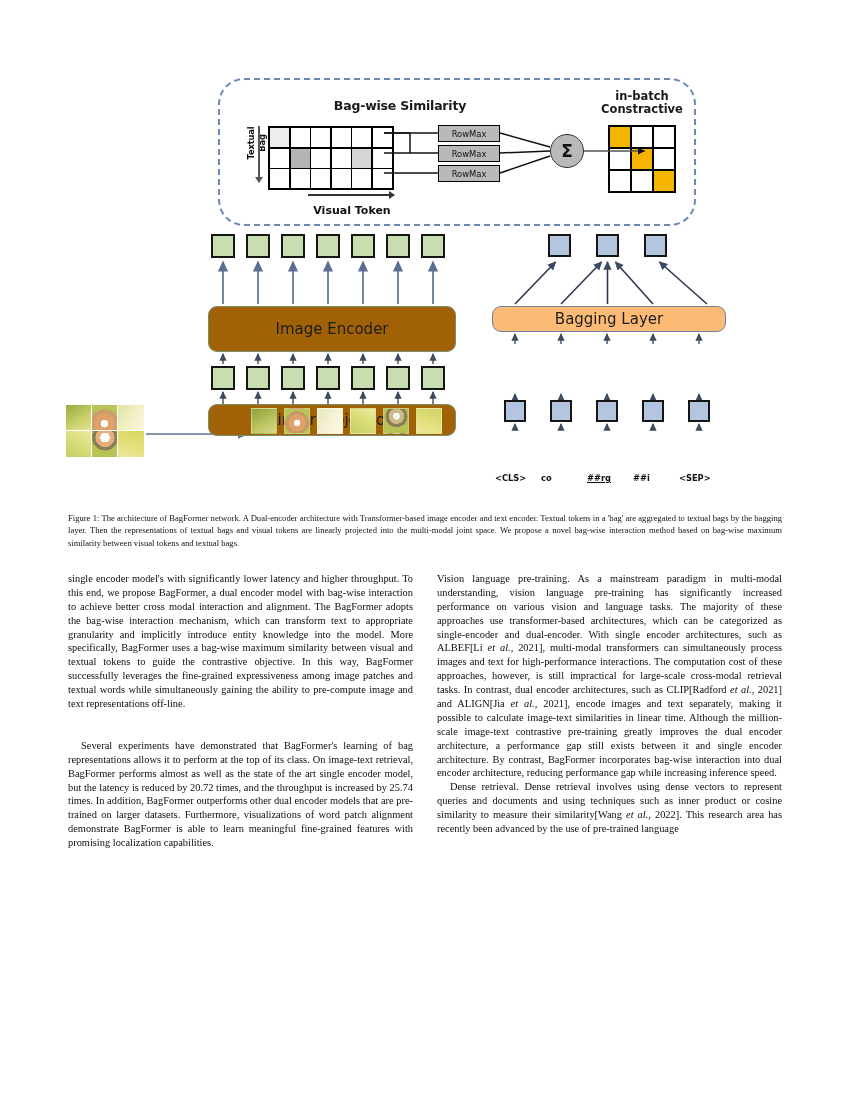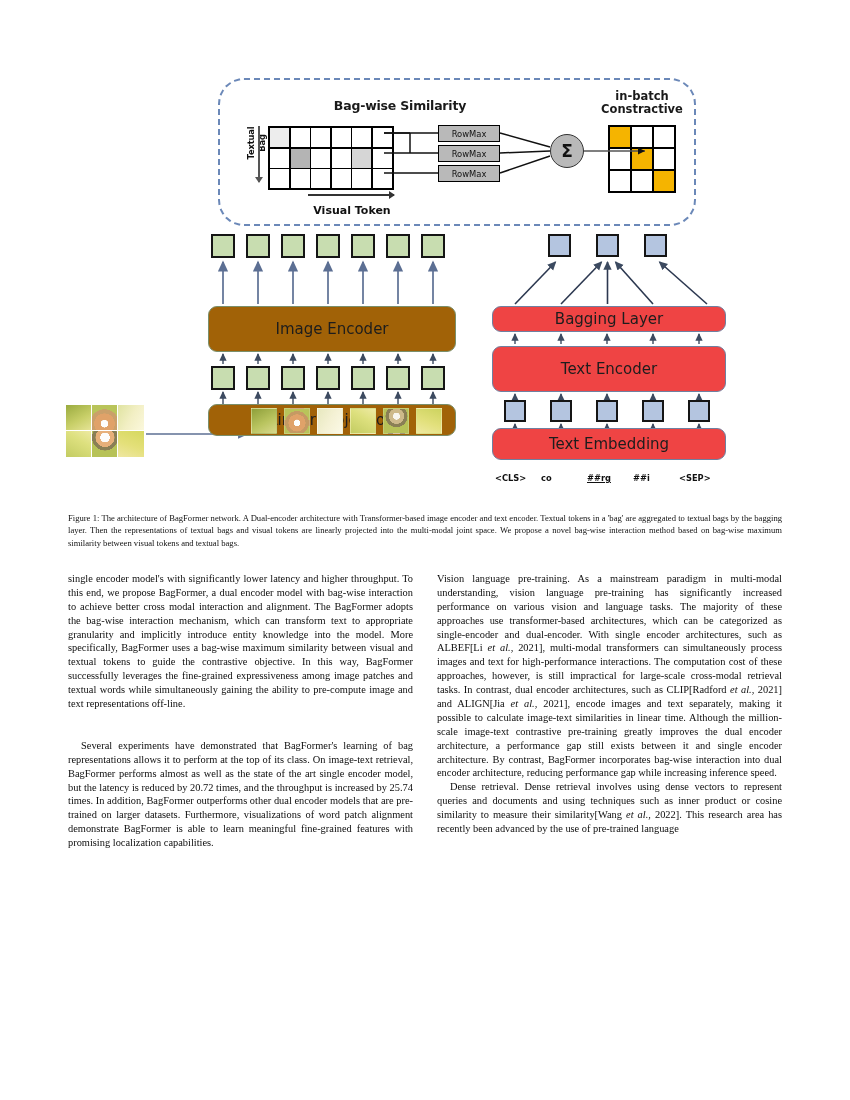--- a/index.html
+++ b/index.html
@@ -109,21 +109,21 @@
   }
   .node.green { background:#c8ddb0; }
   .node.blue  { background:#b4c5e0; }
 
   .bigbox {
     position:absolute; border:1.7px solid #5b6b52; border-radius:9px;
     display:flex; align-items:center; justify-content:center;
     font-family:"DejaVu Sans", sans-serif; font-size:15px; color:#1d1d1d;
   }
   .bigbox.green { background:#a16207; border-color:#7a8f6b; }
-  .bigbox.blue  { background:#ef4444; border-color:#6f80a0; }
+  .bigbox.blue  { background:#fdba74; border-color:#6f80a0; }
 
   .tok-label {
     position:absolute; font-family:"DejaVu Sans", sans-serif;
     font-size:8.3px; font-weight:bold; color:#111; text-align:left;
   }
 
   .patch {
     position:absolute; width:26px; height:26px;
     background-repeat:no-repeat; background-size:cover;
     border:0.5px solid rgba(255,255,255,0.2);
@@ -345,29 +345,27 @@
           <div class="patch" style="left: 383px; top: 180px; width: 26px; height: 26px; background: radial-gradient(circle at 52% 30%, rgb(247, 245, 238) 0px, rgb(247, 245, 238) 16%, rgb(205, 185, 138) 17%, rgb(205, 185, 138) 36%, rgb(138, 127, 85) 37%, rgb(138, 127, 85) 52%, rgb(183, 194, 87) 53%, rgb(183, 194, 87) 100%);"></div>
           <div class="patch" style="left: 416px; top: 180px; width: 26px; height: 26px; background: linear-gradient(200deg, rgb(205, 211, 95) 0%, rgb(226, 224, 124) 55%, rgb(238, 233, 160) 100%);"></div>
         </div>
 
       <div id="txt-bags">
           <div class="node blue" style="left: 548px; top: 6px; width: 23px; height: 23px;"></div>
           <div class="node blue" style="left: 596px; top: 6px; width: 23px; height: 23px;"></div>
           <div class="node blue" style="left: 644px; top: 6px; width: 23px; height: 23px;"></div>
         </div>
       <div class="bigbox blue" style="left:492px; top:78px; width:234px; height:26px;">Bagging Layer</div>
-      <div class="bigbox blue" style="left:492px; top:118px; width:234px; height:46px;">Text Encoder</div>
       <div id="txt-tokens">
           <div class="node blue" style="left: 504px; top: 172px; width: 22px; height: 22px;"></div>
           <div class="node blue" style="left: 550px; top: 172px; width: 22px; height: 22px;"></div>
           <div class="node blue" style="left: 596px; top: 172px; width: 22px; height: 22px;"></div>
           <div class="node blue" style="left: 642px; top: 172px; width: 22px; height: 22px;"></div>
           <div class="node blue" style="left: 688px; top: 172px; width: 22px; height: 22px;"></div>
         </div>
-      <div class="bigbox blue" style="left:492px; top:200px; width:234px; height:32px;">Text Embedding</div>
       <div id="txt-token-labels">
           <div class="tok-label" style="left: 495px; top: 245px; width: 40px;">&lt;CLS&gt;</div>
           <div class="tok-label" style="left: 541px; top: 245px; width: 40px;">co</div>
           <div class="tok-label" style="left: 587px; top: 245px; width: 40px; text-decoration: underline;">##rg</div>
           <div class="tok-label" style="left: 633px; top: 245px; width: 40px;">##i</div>
           <div class="tok-label" style="left: 679px; top: 245px; width: 40px;">&lt;SEP&gt;</div>
         </div>
     </div>
   </div>
 

